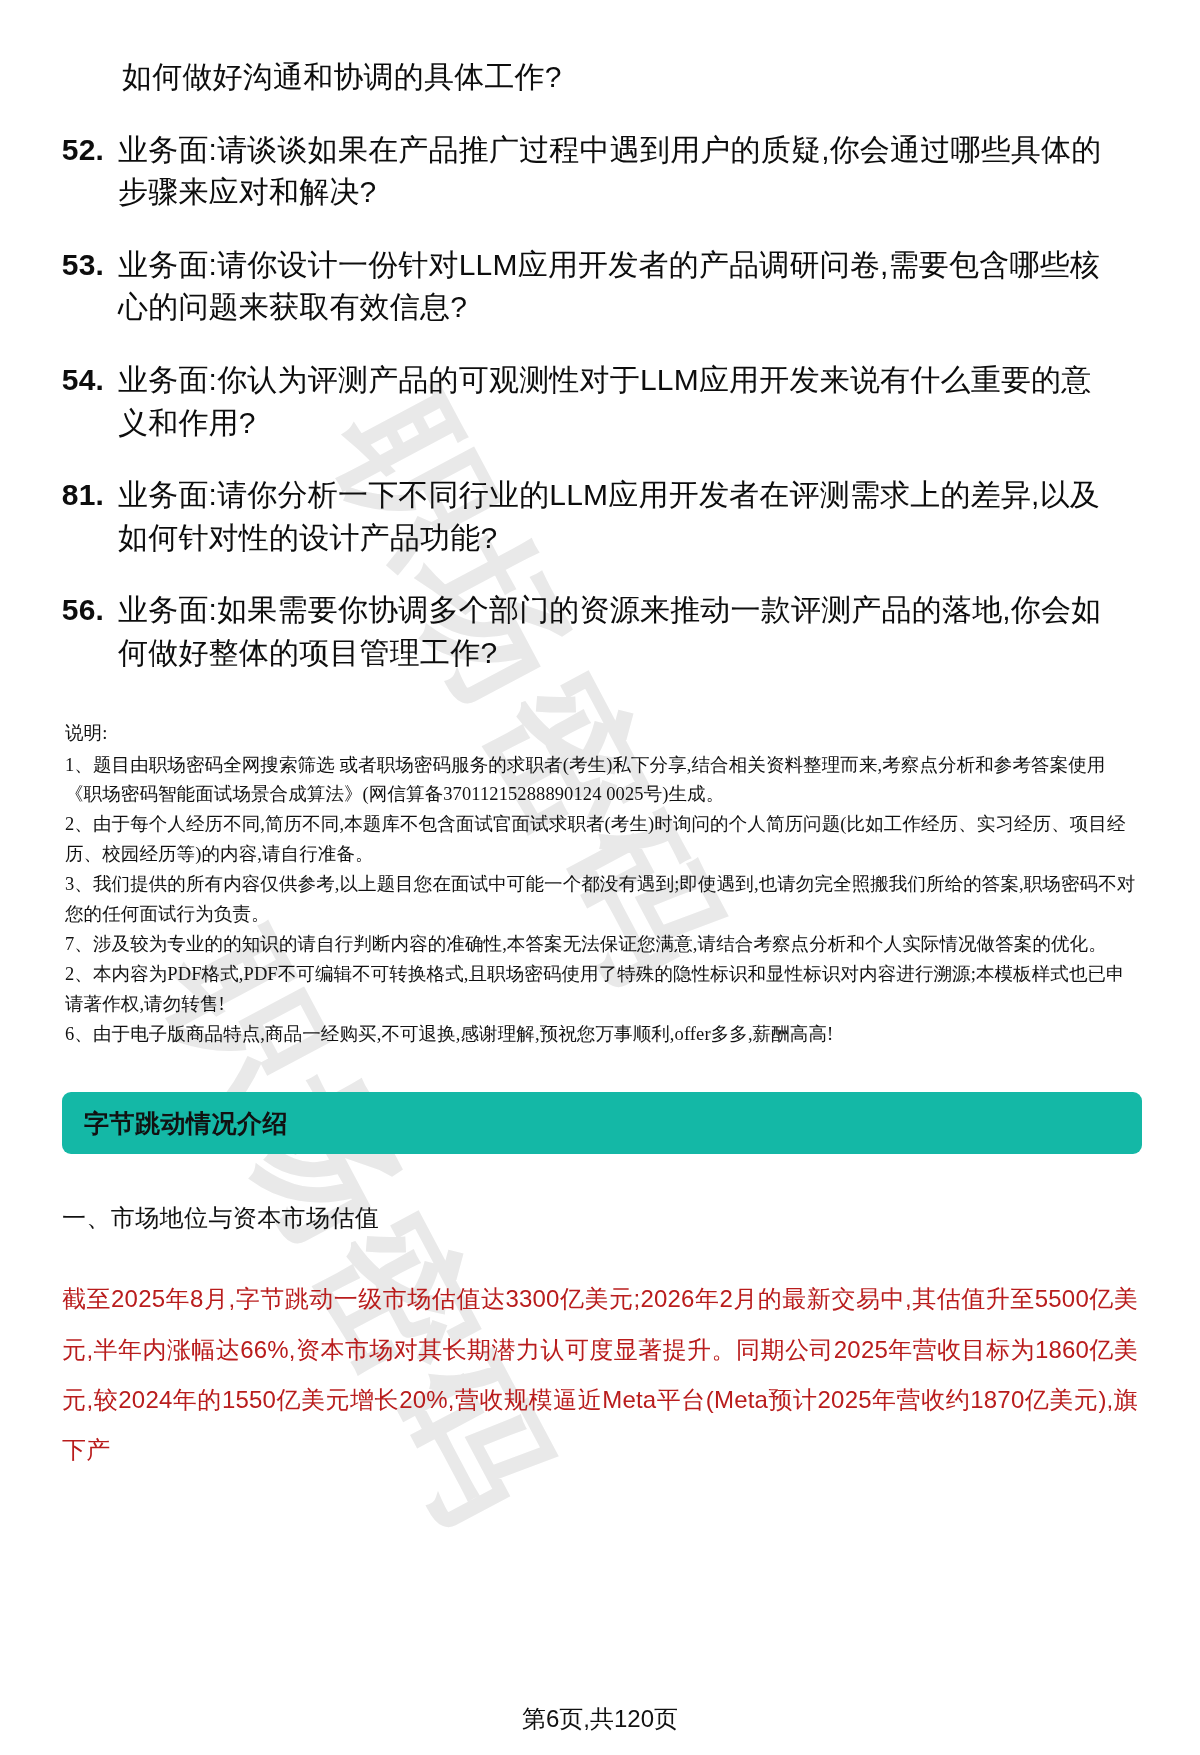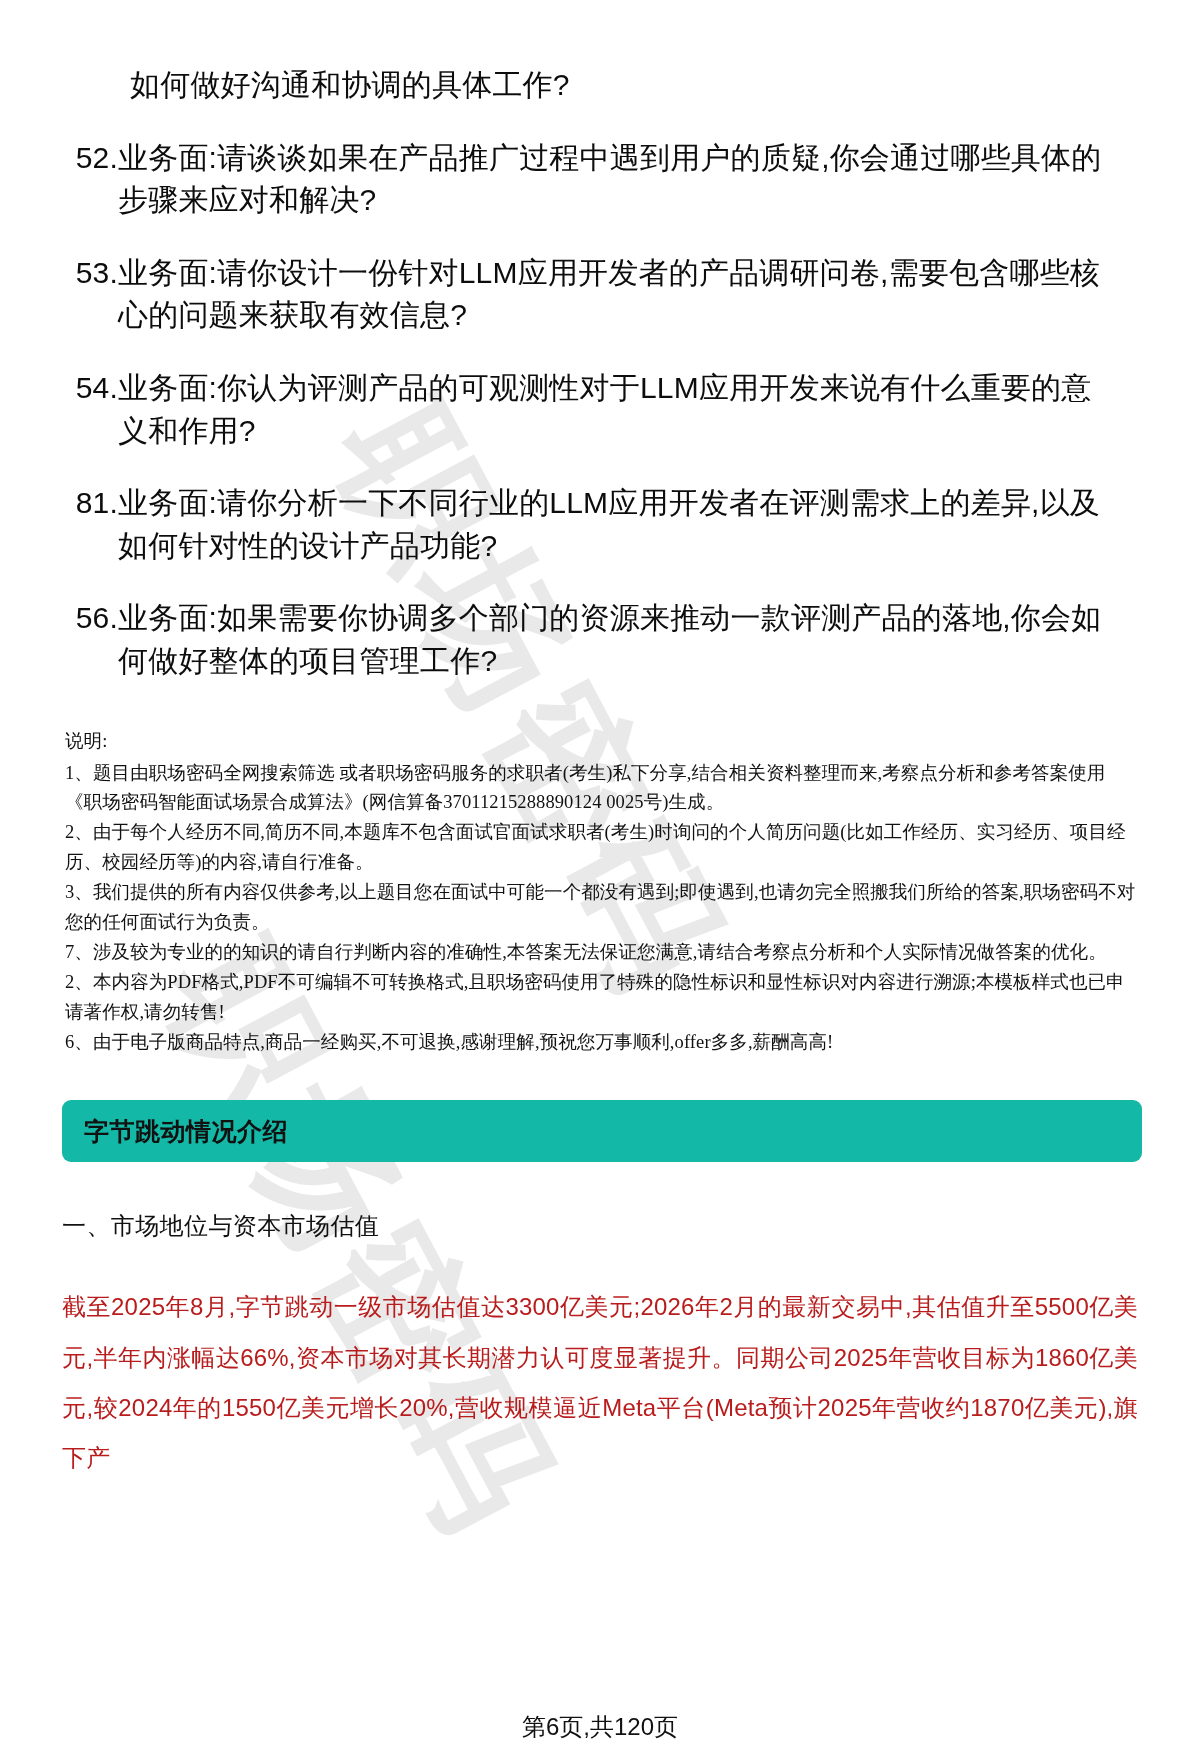--- a/index.html
+++ b/index.html
@@ -60,21 +60,21 @@
   .content {
     position: relative;
     z-index: 2;
   }
 
   
   .q-continuation {
     font-size: 30px;
     line-height: 1.42;
     color: #0d0d0d;
-    margin: 12px;
+    margin: 4px;
     padding: 52px 120px 0 118px;
     letter-spacing: 0.2px;
   }
 
   .q-list {
     margin: 0;
     padding: 0;
     list-style: none;
   }
   .q-item {
@@ -83,22 +83,23 @@
     font-size: 30px;
     line-height: 1.42;
     color: #0d0d0d;
     padding: 0 92px 0 48px;
     margin-top: 30px;
     letter-spacing: 0.2px;
   }
   .q-num {
     flex: 0 0 auto;
     width: 70px;
-    text-align: right;
+    text-align: center;
     padding-left: 0;
+    font-weight: bold;
   }
   .q-text {
     flex: 1 1 auto;
   }
 
   
   .notes {
     margin: 44px 0 0 0;
     padding: 0 58px 0 65px;
     font-size: 18.5px;

